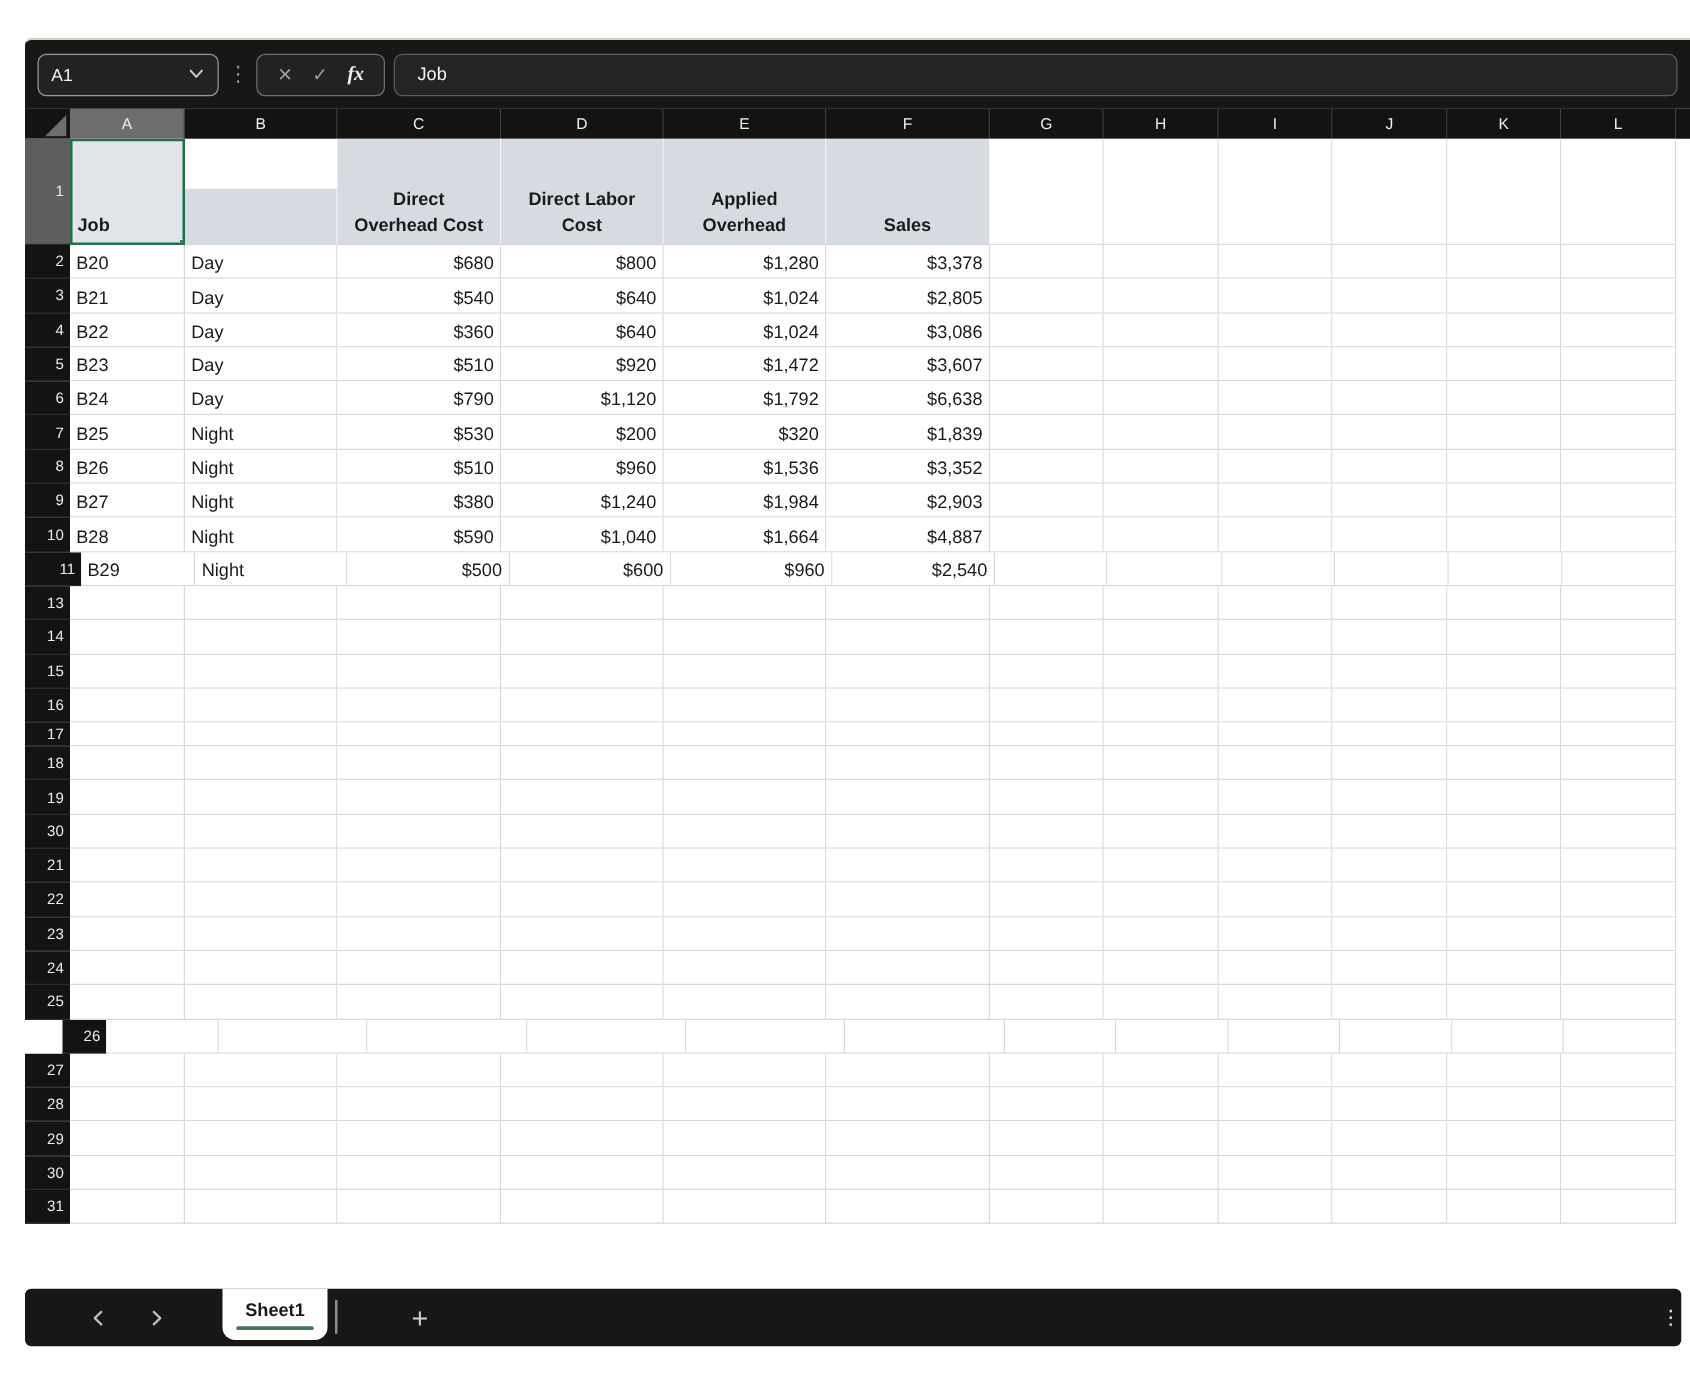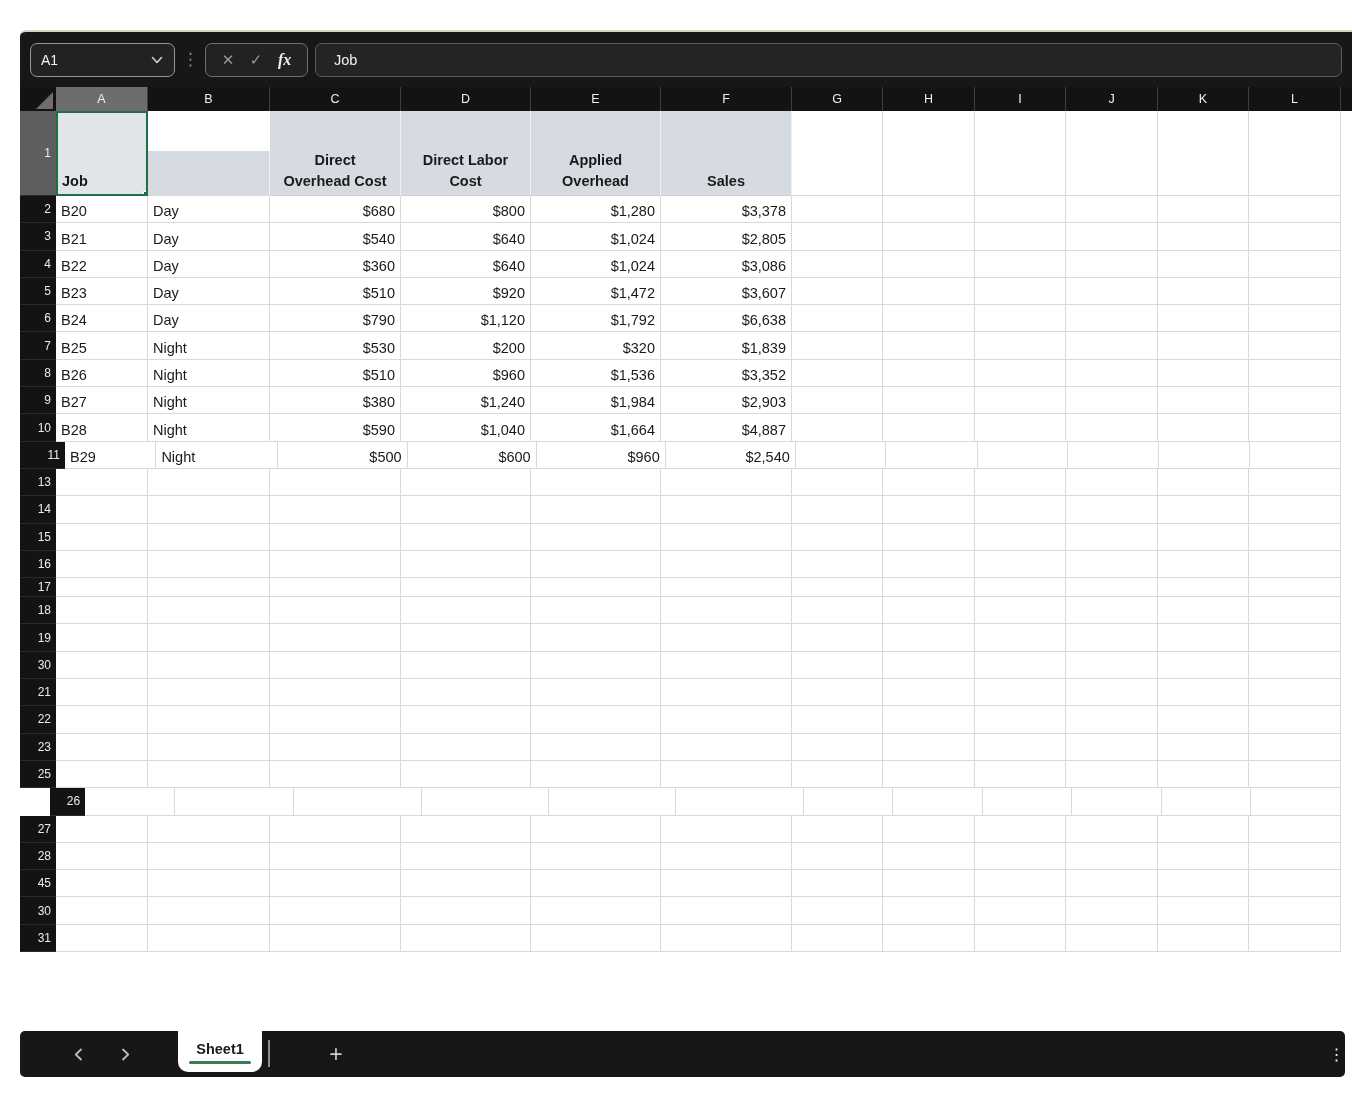--- a/index.html
+++ b/index.html
@@ -448,20 +448,35 @@
         <div class="cell a-right" style="width: 130px; height: 100%;"></div>
         <div class="cell a-right" style="width: 131px; height: 100%;"></div>
         <div class="cell a-left" style="width: 91px; height: 100%;"></div>
         <div class="cell a-left" style="width: 92px; height: 100%;"></div>
         <div class="cell a-left" style="width: 91px; height: 100%;"></div>
         <div class="cell a-left" style="width: 92px; height: 100%;"></div>
         <div class="cell a-left" style="width: 91px; height: 100%;"></div>
         <div class="cell a-left" style="width: 92px; height: 100%;"></div>
       </div>
       <div class="grow" style="height: 27.3px;">
+        <div class="rownum" style="height: 100%;">24</div>
+        <div class="cell a-left" style="width: 92px; height: 100%;"></div>
+        <div class="cell a-left" style="width: 122px; height: 100%;"></div>
+        <div class="cell a-right" style="width: 131px; height: 100%;"></div>
+        <div class="cell a-right" style="width: 130px; height: 100%;"></div>
+        <div class="cell a-right" style="width: 130px; height: 100%;"></div>
+        <div class="cell a-right" style="width: 131px; height: 100%;"></div>
+        <div class="cell a-left" style="width: 91px; height: 100%;"></div>
+        <div class="cell a-left" style="width: 92px; height: 100%;"></div>
+        <div class="cell a-left" style="width: 91px; height: 100%;"></div>
+        <div class="cell a-left" style="width: 92px; height: 100%;"></div>
+        <div class="cell a-left" style="width: 91px; height: 100%;"></div>
+        <div class="cell a-left" style="width: 92px; height: 100%;"></div>
+      </div>
+      <div class="grow" style="height: 27.3px;">
         <div class="rownum" style="height: 100%;">25</div>
         <div class="cell a-left" style="width: 92px; height: 100%;"></div>
         <div class="cell a-left" style="width: 122px; height: 100%;"></div>
         <div class="cell a-right" style="width: 131px; height: 100%;"></div>
         <div class="cell a-right" style="width: 130px; height: 100%;"></div>
         <div class="cell a-right" style="width: 130px; height: 100%;"></div>
         <div class="cell a-right" style="width: 131px; height: 100%;"></div>
         <div class="cell a-left" style="width: 91px; height: 100%;"></div>
         <div class="cell a-left" style="width: 92px; height: 100%;"></div>
         <div class="cell a-left" style="width: 91px; height: 100%;"></div>
@@ -508,21 +523,21 @@
         <div class="cell a-right" style="width: 130px; height: 100%;"></div>
         <div class="cell a-right" style="width: 131px; height: 100%;"></div>
         <div class="cell a-left" style="width: 91px; height: 100%;"></div>
         <div class="cell a-left" style="width: 92px; height: 100%;"></div>
         <div class="cell a-left" style="width: 91px; height: 100%;"></div>
         <div class="cell a-left" style="width: 92px; height: 100%;"></div>
         <div class="cell a-left" style="width: 91px; height: 100%;"></div>
         <div class="cell a-left" style="width: 92px; height: 100%;"></div>
       </div>
       <div class="grow" style="height: 27.3px;">
-        <div class="rownum" style="height: 100%;">45</div>
+        <div class="rownum" style="height: 100%;">29</div>
         <div class="cell a-left" style="width: 92px; height: 100%;"></div>
         <div class="cell a-left" style="width: 122px; height: 100%;"></div>
         <div class="cell a-right" style="width: 131px; height: 100%;"></div>
         <div class="cell a-right" style="width: 130px; height: 100%;"></div>
         <div class="cell a-right" style="width: 130px; height: 100%;"></div>
         <div class="cell a-right" style="width: 131px; height: 100%;"></div>
         <div class="cell a-left" style="width: 91px; height: 100%;"></div>
         <div class="cell a-left" style="width: 92px; height: 100%;"></div>
         <div class="cell a-left" style="width: 91px; height: 100%;"></div>
         <div class="cell a-left" style="width: 92px; height: 100%;"></div>

